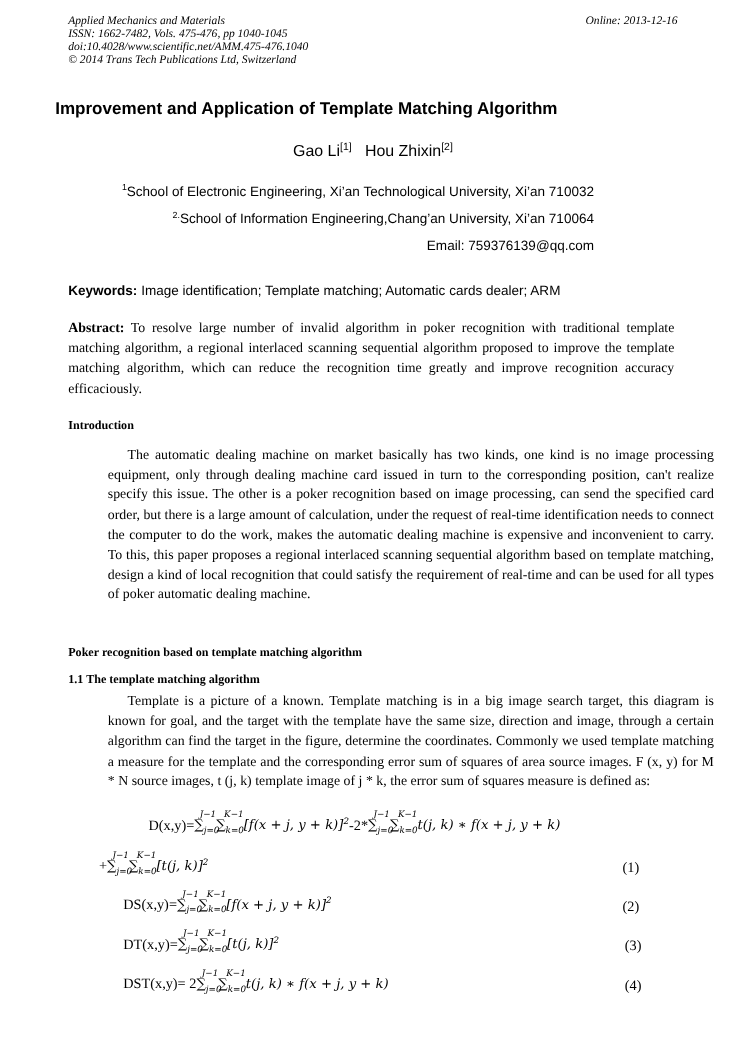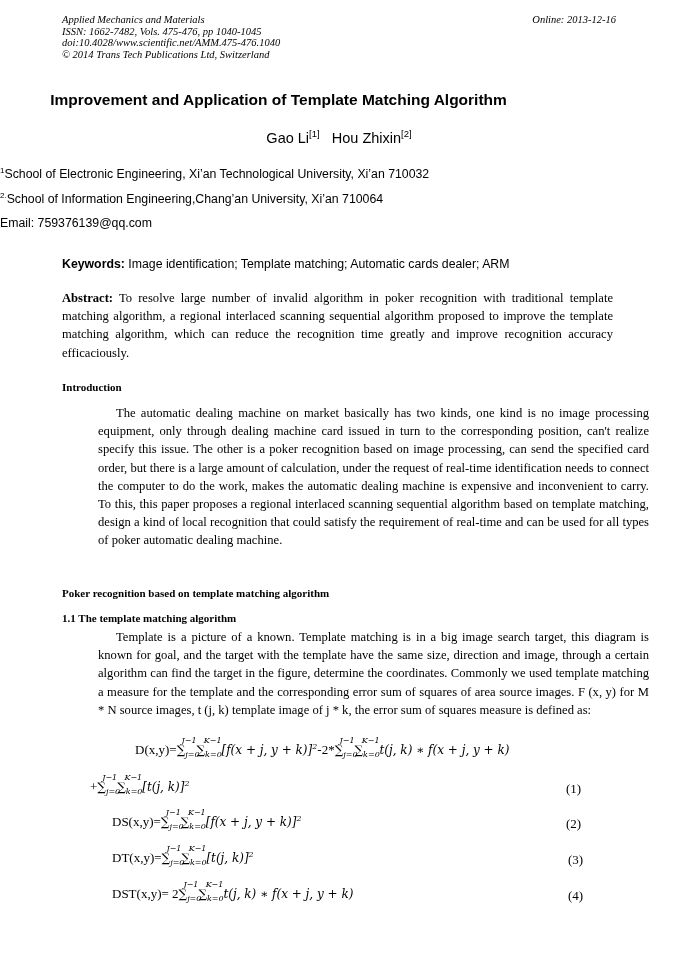--- a/index.html
+++ b/index.html
@@ -13,21 +13,21 @@
     .title {
       position: absolute; left: 0; width: 557px; top: 91px; text-align: center;
       font-family: "Liberation Sans", sans-serif; font-weight: bold; font-size: 15.5px;
     }
     .authors {
       position: absolute; left: 0; width: 678px; top: 128px; text-align: center;
       font-family: "Liberation Sans", sans-serif; font-size: 14.5px;
     }
     .authors sup { font-size: 9.5px; }
     .aff {
-      position: absolute; left: 0; width: 540px; text-align: left;
+      position: absolute; left: 0; width: 540px; text-align: right;
       font-family: "Liberation Sans", sans-serif; font-size: 12.3px;
     }
     .aff sup { font-size: 8px; }
     .kw {
       position: absolute; left: 62px; top: 257px;
       font-family: "Liberation Sans", sans-serif; font-size: 12.3px;
     }
     .kw b { font-weight: bold; }
     .para {
       position: absolute; left: 62px; width: 551px;

